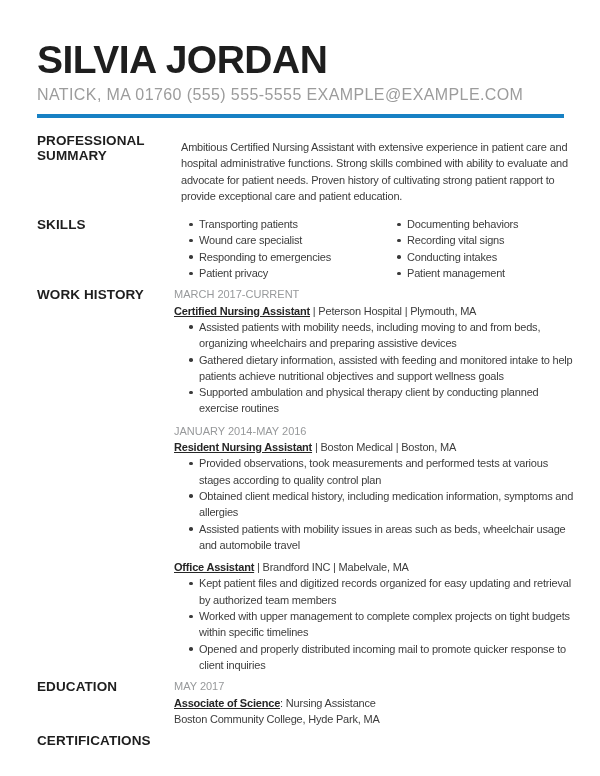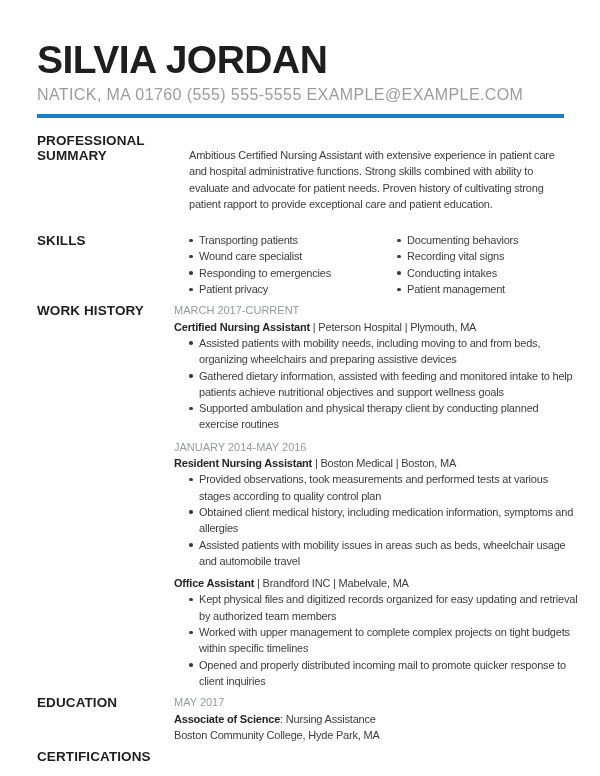--- a/index.html
+++ b/index.html
@@ -53,42 +53,42 @@
     color: #1e1e1e;
     padding-top: 1px;
     padding-right: 12px;
   }
   .content {
     font-size: 11px;
     line-height: 16.3px;
     letter-spacing: -0.2px;
     color: #3d3d3d;
   }
-  .content p { margin: 15px; }
+  .content p { margin: 7px; }
 
   
   ul.bullets { margin: 0; padding: 0; list-style: none; }
   ul.bullets li { position: relative; padding-left: 25px; }
   ul.bullets li::before {
     content: "";
     position: absolute;
     left: 15px; top: 6.5px;
     width: 3.5px; height: 3.5px;
     border-radius: 50%;
     background: #3a3a3a;
   }
 
   
   .skills-cols { display: grid; grid-template-columns: 208px 1fr; }
 
   
   .job { margin-bottom: 6px; }
   .job:last-child { margin-bottom: 0; }
   .dates { color: #97999b; letter-spacing: 0; }
-  .bold-title { font-weight: bold; color: #262626; }
+  .bold-title { font-weight: bold; color: #262626; text-decoration: underline; }
 </style>
 </head>
 <body>
 
 <div class="page">
 
   <header>
     <h1 class="name">SILVIA JORDAN</h1>
     <div class="contact">NATICK, MA 01760 (555) 555-5555 EXAMPLE@EXAMPLE.COM</div>
     <div class="accent-bar" style="background: rgb(23, 129, 196);"></div>
@@ -147,21 +147,21 @@
             <li>Obtained client medical history, including medication information, symptoms and allergies</li>
             <li>Assisted patients with mobility issues in areas such as beds, wheelchair usage and automobile travel</li>
           </ul>
         </article>
 
         <article class="job">
           <div class="title-line">
             <span class="bold-title">Office Assistant</span><span> | Brandford INC | Mabelvale, MA</span>
           </div>
           <ul class="bullets">
-            <li>Kept physical files and digitized records organized for easy updating and retrieval by authorized team members</li>
+            <li>Kept patient files and digitized records organized for easy updating and retrieval by authorized team members</li>
             <li>Worked with upper management to complete complex projects on tight budgets within specific timelines</li>
             <li>Opened and properly distributed incoming mail to promote quicker response to client inquiries</li>
           </ul>
         </article>
 
       </div>
     </section>
 
     <section class="section">
       <div class="section-label">EDUCATION</div>

